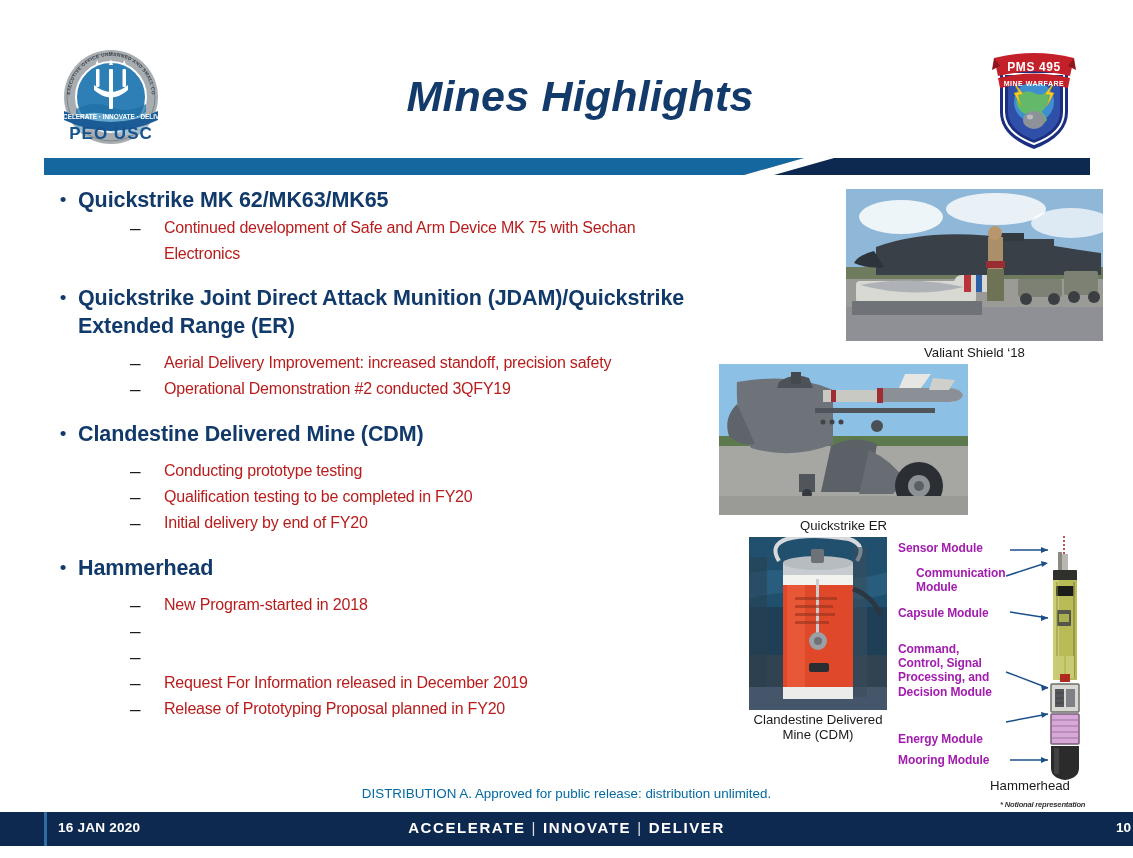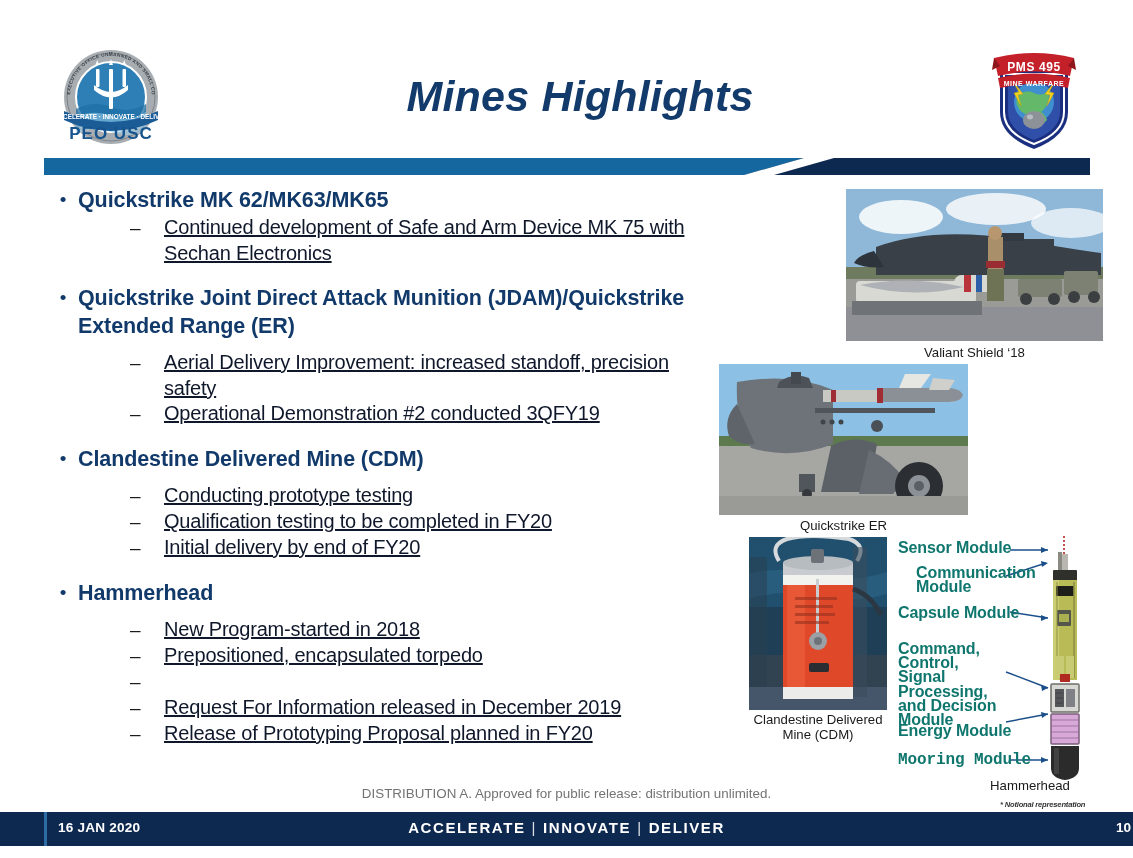--- a/index.html
+++ b/index.html
@@ -21,47 +21,47 @@
   #content{position:absolute;left:48px;top:186px;width:660px;}
   .blk{margin-bottom:2px;}
   .l1{display:flex;align-items:flex-start;margin-bottom:1px;}
   .l1 .bdot{width:30px;flex:0 0 30px;text-align:center;color:#113a6b;
       font-size:19px;line-height:28px;}
   .l1 .txt{font-size:21.5px;font-weight:bold;color:#113a6b;line-height:28px;
       letter-spacing:-.1px;}
   .l2{display:flex;align-items:flex-start;}
   .l2 .bdash{width:34px;flex:0 0 34px;margin-left:82px;text-align:left;
       color:#1a1a1a;font-size:19px;line-height:26px;}
-  .l2 .txt{font-size:20px;color:#0f172a;line-height:25.5px;letter-spacing:-.2px;text-decoration:underline;}
+  .l2 .txt{font-size:16px;color:#b91c1c;line-height:25.5px;letter-spacing:-.2px;}
   .gap{height:16px;}
   .gap-s{height:9px;}
 
   
   .photo{position:absolute;background:#8b9199;overflow:hidden;}
   .cap{position:absolute;text-align:center;font-size:13.2px;color:#1a1a1a;
       line-height:15px;}
 
   #ph-vs{left:846px;top:189px;width:257px;height:152px;}
   #cap-vs{left:846px;top:345px;width:257px;}
   #ph-qs{left:719px;top:364px;width:249px;height:151px;}
   #cap-qs{left:719px;top:518px;width:249px;}
   #ph-cdm{left:749px;top:537px;width:138px;height:173px;}
   #cap-cdm{left:738px;top:712px;width:160px;}
 
   
   #hh{position:absolute;left:898px;top:536px;width:235px;height:250px;}
-  .hh-lbl{position:absolute;font-size:16px;font-weight:bold;color:#0f766e;
+  .hh-lbl{position:absolute;font-size:12px;font-weight:bold;color:#a21caf;
       line-height:14.2px;letter-spacing:-.1px;}
   #hh-note{position:absolute;left:1000px;top:760px;font-size:7.6px;
       font-style:italic;font-weight:bold;color:#333;letter-spacing:-.2px;margin-top:40px;}
   #cap-hh{left:960px;top:778px;width:140px;}
 
   
   #distro{position:absolute;left:0;top:786px;width:1133px;text-align:center;
-      font-size:13.4px;color:#737373;}
+      font-size:13.4px;color:#0369a1;}
   #footbar{position:absolute;left:0;top:812px;width:1133px;height:34px;
       background:#0e2950;padding-left:20px;}
   #footbar:before{content:"";position:absolute;left:44px;top:0;width:3px;
       height:34px;background:#2e6ca4;}
   #foot-date{position:absolute;left:58px;top:8px;font-size:13.6px;
       font-weight:bold;color:#ffffff;letter-spacing:.2px;}
   #foot-motto{position:absolute;left:0;top:7px;width:1133px;text-align:center;
       font-size:15px;font-weight:bold;color:#ffffff;letter-spacing:1.6px;}
   #foot-motto span.sep{font-weight:normal;opacity:.85;padding:0 6px;}
   #foot-page{position:absolute;right:22px;top:8px;font-size:13.6px;
@@ -190,21 +190,20 @@
       <span class="bdot">•</span>
       <span class="txt">Hammerhead</span>
     </div>
     <div class="gap-s"></div>
     <div class="l2">
       <span class="bdash">–</span>
       <span class="txt">New Program-started in 2018</span>
     </div>
     <div class="l2">
       <span class="bdash">–</span>
-      <span class="txt">Prepositioned, encapsulated torpedo</span>
     </div>
     <div class="l2">
       <span class="bdash">–</span>
     </div>
     <div class="l2">
       <span class="bdash">–</span>
       <span class="txt">Request For Information released in December 2019</span>
     </div>
     <div class="l2">
       <span class="bdash">–</span>
@@ -372,22 +371,22 @@
         <line x1="154" y1="202" x2="180" y2="202"></line>
       </g>
     <path d="M153 210 h28 v22 q0 10 -14 12 q-14 -2 -14 -12 z" fill="#2b2b2b"></path>
     <path d="M156 212 h5 v26 h-5 z" fill="#4d4d4d" opacity=".7"></path>
   </svg>
 
   <div class="hh-lbl" style="left:0px;top:5px;">Sensor Module</div>
   <div class="hh-lbl" style="left:18px;top:30px;width:100px;">Communication Module</div>
   <div class="hh-lbl" style="left:0px;top:70px;">Capsule Module</div>
   <div class="hh-lbl" style="left:0px;top:106px;width:106px;">Command, Control, Signal Processing, and Decision Module</div>
-  <div class="hh-lbl" style="left:0px;top:188px;">Energy Module</div>
-  <div class="hh-lbl" style="left:0px;top:217px;font-family:Liberation Mono, monospace;">Mooring Module</div>
+  <div class="hh-lbl" style="left:0px;top:196px;">Energy Module</div>
+  <div class="hh-lbl" style="left:0px;top:217px;">Mooring Module</div>
 </div>
 <div id="hh-note">* Notional representation</div>
 <div class="cap" id="cap-hh">Hammerhead</div>
 
 <div id="distro">DISTRIBUTION A. Approved for public release: distribution unlimited.</div>
 
 <div id="footbar">
   <div id="foot-date">16 JAN 2020</div>
   <div id="foot-motto">
     <span>ACCELERATE</span><span class="sep">|</span><span>INNOVATE</span><span class="sep">|</span><span>DELIVER</span>

